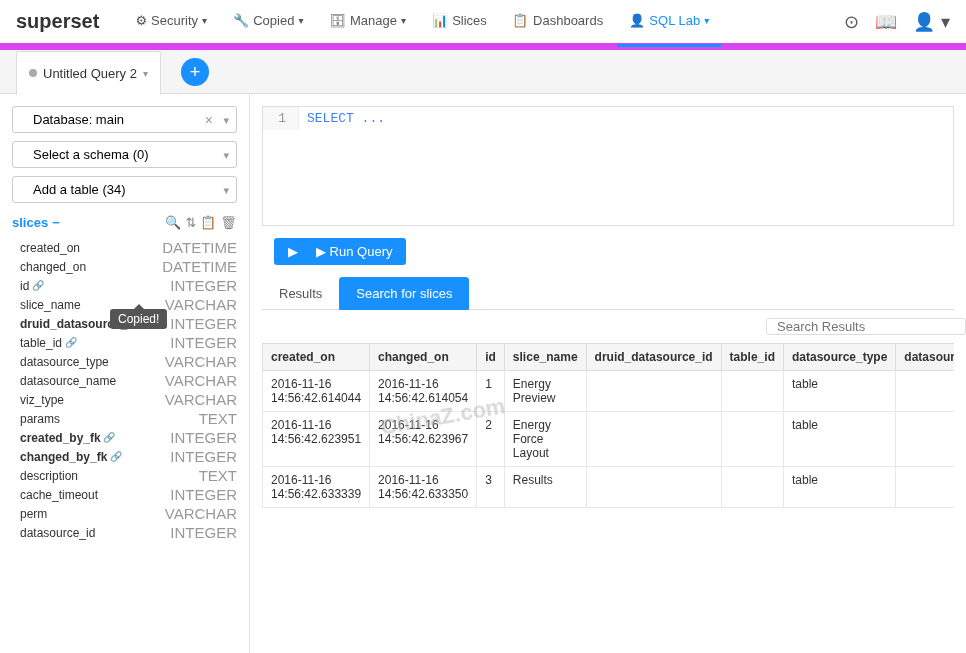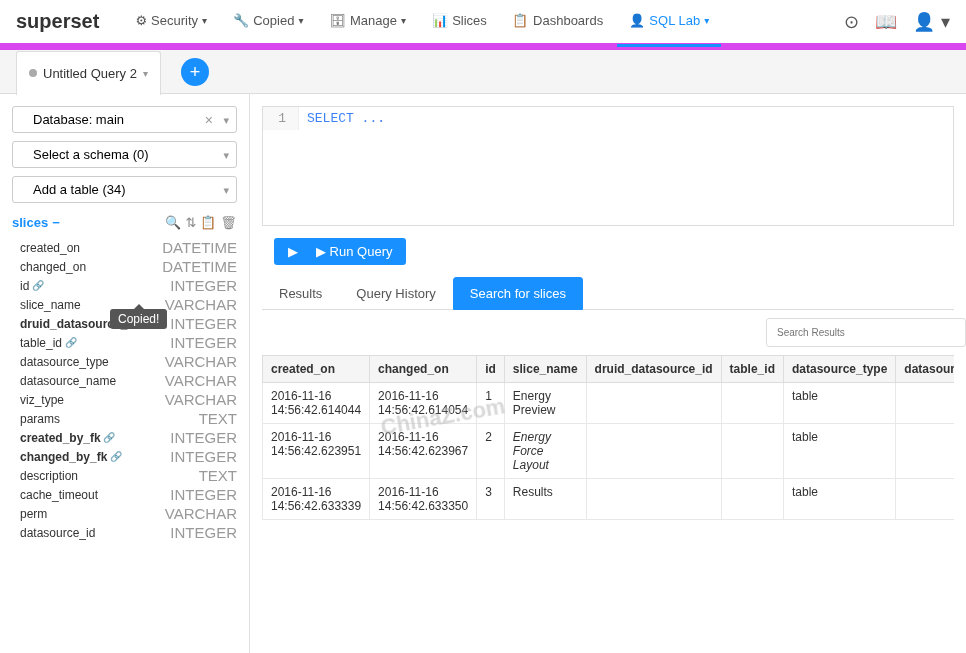--- a/index.html
+++ b/index.html
@@ -130,22 +130,22 @@
       color: #fff; background: #1890ff;
       border-color: #1890ff; border-radius: 3px 3px 0 0;
     }
 
     
     .results-container { flex: 1; overflow: auto; margin: 0 12px; }
     .search-results-bar {
       display: flex; justify-content: flex-end; padding: 8px 0;
     }
     .search-results-input {
-      padding: 8px 10px; border: 1px solid #ddd; border-radius: 3px;
-      font-size: 10px; width: 200px;
+      padding: 0 10px; border: 1px solid #ddd; border-radius: 3px;
+      font-size: 13px; width: 200px;
     }
     .results-table {
       width: 100%; border-collapse: collapse; font-size: 12px;
     }
     .results-table th {
       background: #f5f5f5; border: 1px solid #ddd;
       padding: 6px 8px; text-align: left; font-weight: 600;
       white-space: nowrap; font-size: 12px;
     }
     .results-table td {
@@ -340,23 +340,20 @@
     <div style="padding: 4px 12px;">
       <button class="run-btn">
         <span>▶</span>
         <span style="margin-left:12px;">▶ Run Query</span>
       </button>
     </div>
 
     <div class="results-tabs">
       <div class="results-tab">
         <span>Results</span>
-      </div>
-      <div class="results-tab">
-        <span>Query History</span>
       </div>
       <div class="results-tab active">
         <span>Search for slices</span>
       </div>
     </div>
 
     <div class="search-results-bar">
       <input class="search-results-input" type="text" placeholder="Search Results" style="">
     </div>
 
@@ -386,21 +383,21 @@
               <td style="white-space: pre-line;"></td>
               <td style="white-space: pre-line;">table</td>
               <td style="white-space: pre-line;"></td>
             </tr>
             <tr>
               <td style="white-space: pre-line;">2016-11-16
 14:56:42.623951</td>
               <td style="white-space: pre-line;">2016-11-16
 14:56:42.623967</td>
               <td style="white-space: pre-line;">2</td>
-              <td style="white-space: pre-line; font-style: italic;">Energy Force Layout</td>
+              <td style="white-space: pre-line;">Energy Force Layout</td>
               <td style="white-space: pre-line;"></td>
               <td style="white-space: pre-line;"></td>
               <td style="white-space: pre-line;">table</td>
               <td style="white-space: pre-line;"></td>
             </tr>
             <tr>
               <td style="white-space: pre-line;">2016-11-16
 14:56:42.633339</td>
               <td style="white-space: pre-line;">2016-11-16
 14:56:42.633350</td>

